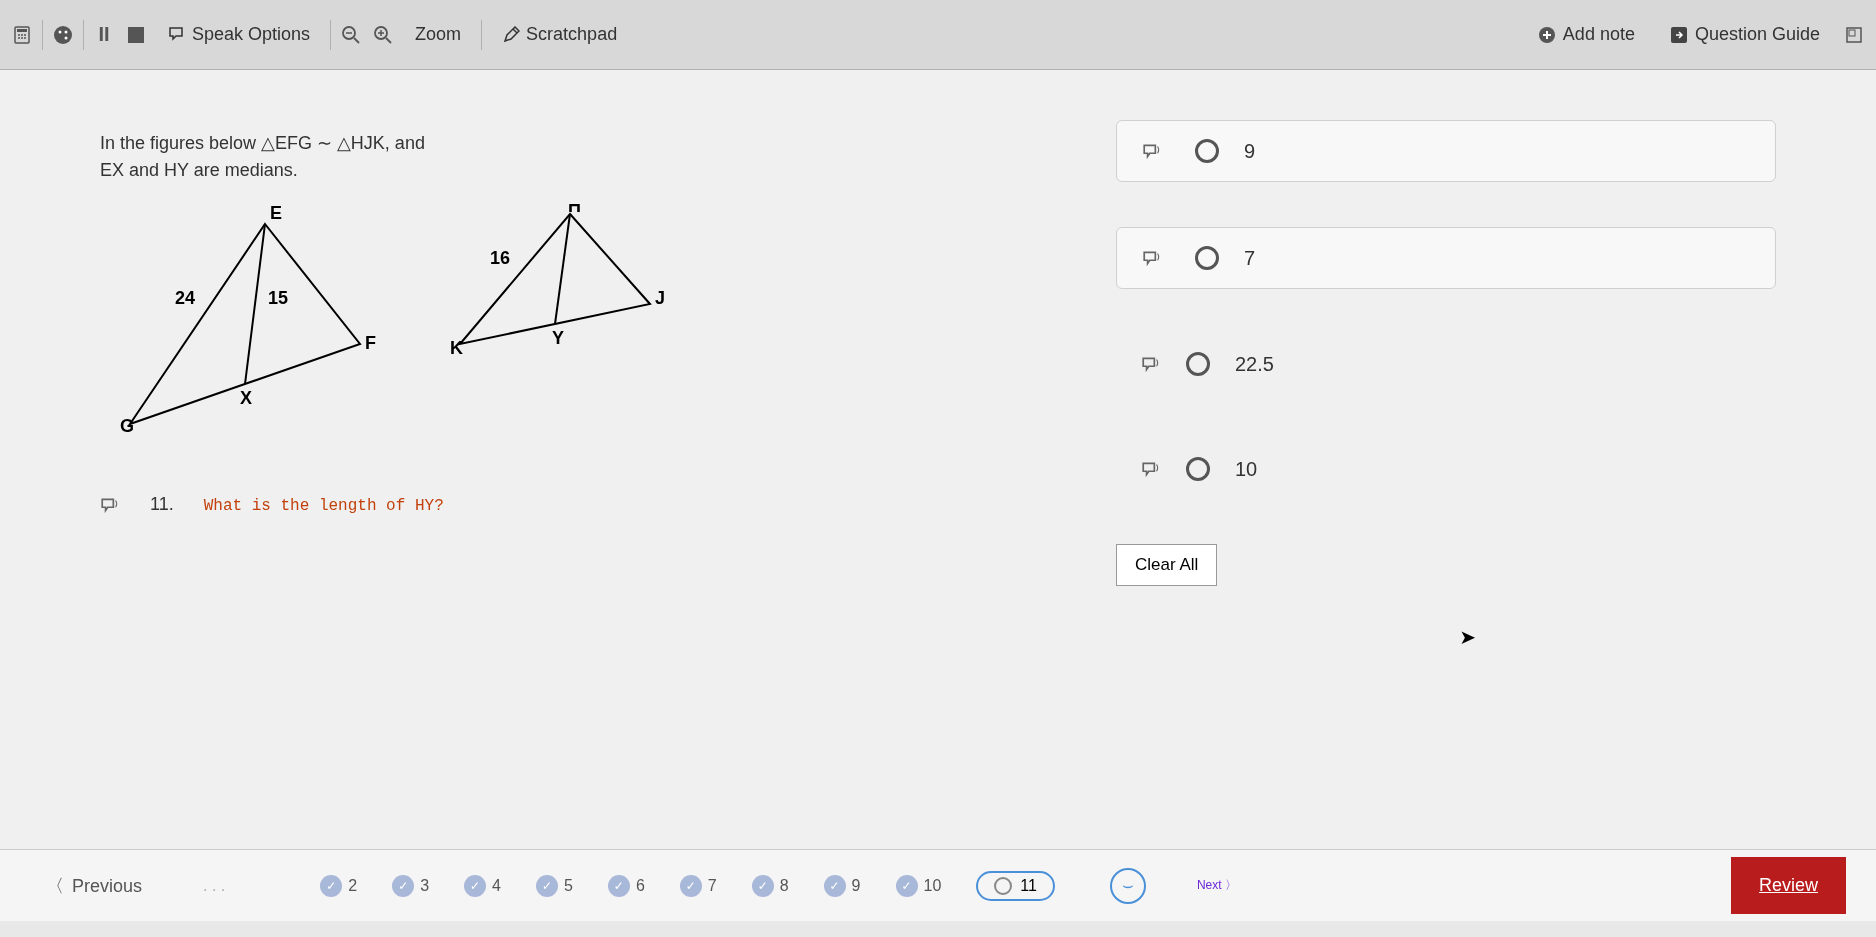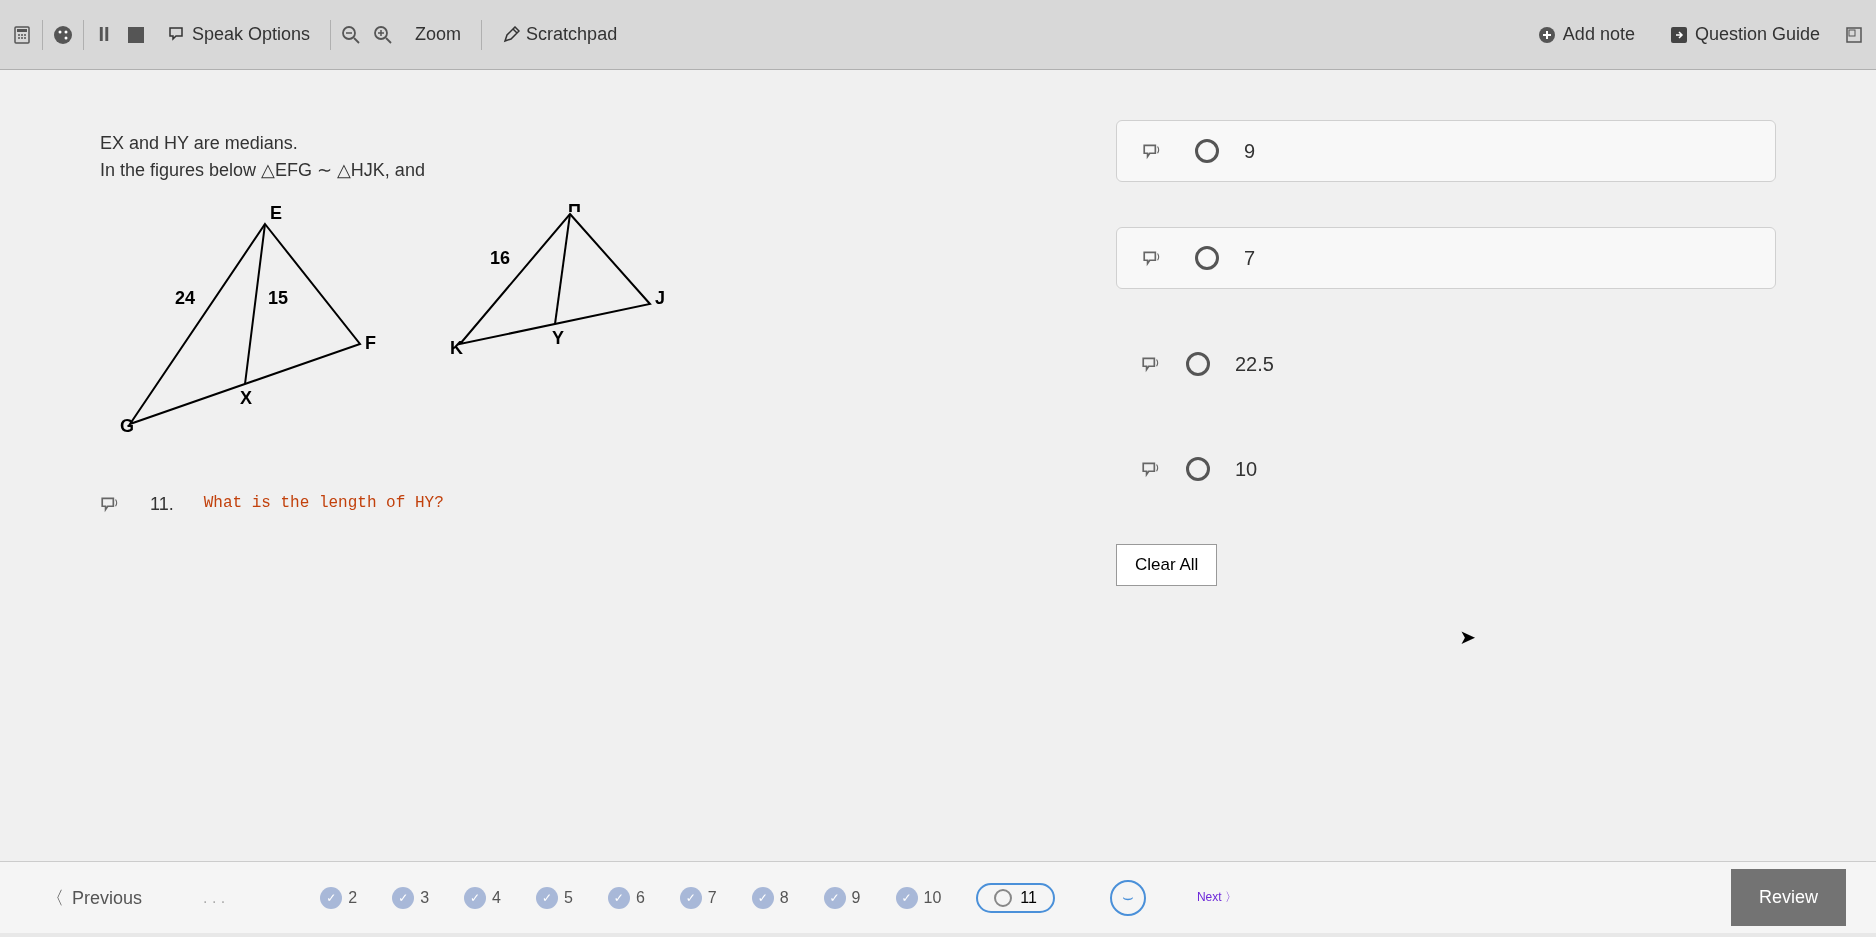--- a/index.html
+++ b/index.html
@@ -77,21 +77,21 @@
       align-items: flex-start;
       margin: 10px 0 60px 20px;
     }
     
     .figure-svg {
       display: block;
     }
     
     .question-row {
       display: flex;
-      align-items: flex-start;
+      align-items: flex-end;
       gap: 30px;
       margin-top: 40px;
     }
     .speak-icon-sm {
       width: 20px;
       height: 20px;
       color: #666;
     }
     .question-num {
       font-size: 18px;
@@ -146,21 +146,21 @@
       background: #fff;
       padding: 10px 18px;
       font-size: 17px;
       border-radius: 0;
       cursor: pointer;
     }
     
     
     .bottom-nav {
       position: absolute;
-      bottom: 4px;
+      bottom: 16px;
       left: 0;
       right: 0;
       height: 72px;
       background: #f5f5f5;
       border-top: 1px solid #ccc;
       display: flex;
       align-items: center;
       padding: 0 30px;
       gap: 15px;
     }
@@ -217,25 +217,26 @@
       border-radius: 50%;
       display: flex;
       align-items: center;
       justify-content: center;
       margin-left: 20px;
       color: #4a90d9;
       font-size: 18px;
     }
     .review-btn {
       margin-left: auto;
-      background: #737373;
+      background: #b91c1c;
       color: white;
       padding: 18px 28px;
       font-size: 18px;
       border: none;
+      text-decoration: underline;
     }
     .next-btn {
       font-size: 12px;
       color: #6d28d9;
       padding: 8px 16px;
       background: none;
       border: none;
       margin-left: 20px;
     }
     .cursor-arrow {
@@ -330,22 +331,22 @@
           <rect x="2" y="2" width="14" height="14" fill="none" stroke="#555" stroke-width="1.5"></rect>
           <rect x="4" y="4" width="6" height="6" fill="none" stroke="#555" stroke-width="1"></rect>
         </svg>
     </div>
   </div>
 </div>
 
 <div class="content">
   <div class="question-area">
     <div class="question-intro">
+      <div>In the figures below △EFG ∼ △HJK, and</div>
       <div>EX and HY are medians.</div>
-      <div>In the figures below △EFG ∼ △HJK, and</div>
     </div>
 
     <div class="figures">
 
       <svg class="figure-svg" width="280" height="230" viewBox="0 0 280 230">
         <polygon points="145,20 240,140 10,220" fill="none" stroke="#000" stroke-width="2"></polygon>
         <line x1="145" y1="20" x2="125" y2="180" stroke="#000" stroke-width="2"></line>
         <text x="150" y="15" font-size="18" font-weight="bold">E</text>
         <text x="245" y="145" font-size="18" font-weight="bold">F</text>
         <text x="0" y="228" font-size="18" font-weight="bold">G</text>

